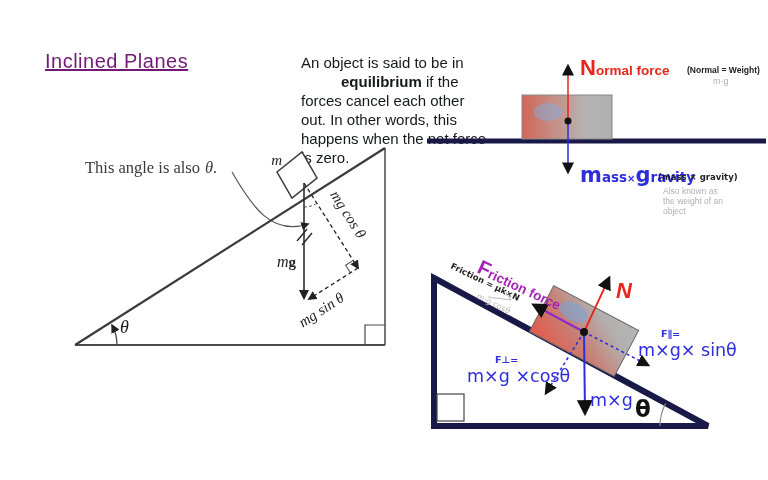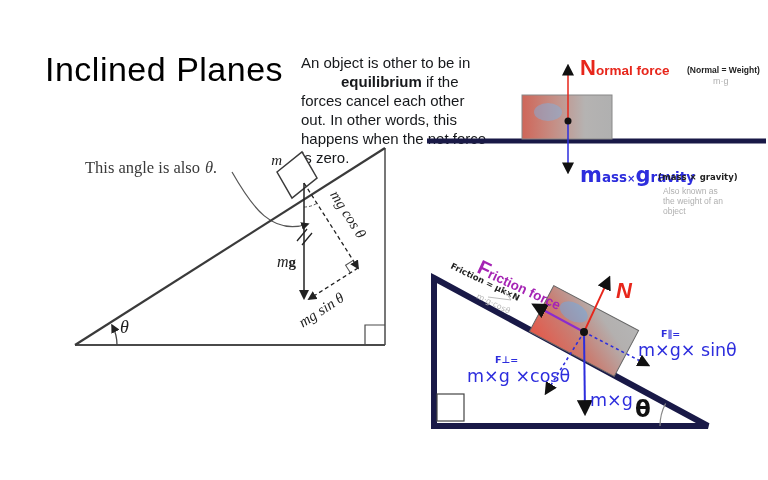--- a/index.html
+++ b/index.html
@@ -1,37 +1,37 @@
 <!DOCTYPE html>
 <html><head>
 <meta charset="utf-8">
 <style>
   html,body{margin:0;padding:0;background:#fff;}
   #stage{position:relative;width:768px;height:480px;background:#ffffff;overflow:hidden;
          font-family:"Liberation Sans","DejaVu Sans",sans-serif;}
-  #page-title{position:absolute;left:45px;top:50px;font-size:34px;color:#000000;
-              letter-spacing:.5px;}
+  #page-title{position:absolute;left:45px;top:50px;font-size:20px;color:#701a75;
+              letter-spacing:.5px;text-decoration:underline;}
   #intro{position:absolute;left:301px;top:53px;width:187px;font-size:15px;line-height:19px;
          color:#16181b;}
   #intro b{font-weight:bold;margin-left:40px;}
   svg{position:absolute;overflow:visible;}
   #svg-left{left:52px;top:122px;}
   #svg-flat{left:420px;top:40px;}
   #svg-incline{left:420px;top:225px;}
   .serif{font-family:"Liberation Serif","DejaVu Serif",serif;}
   .sans{font-family:"DejaVu Sans","Liberation Sans",sans-serif;}
 </style>
 </head>
 <body>
 
 <div id="stage">
 
   <div id="page-title">Inclined Planes</div>
 
-  <div id="intro"><span>An object is other to be in </span><b>equilibrium</b><span> if the forces cancel each other out. In other words, this happens when the net force is zero.</span></div>
+  <div id="intro"><span>An object is said to be in </span><b>equilibrium</b><span> if the forces cancel each other out. In other words, this happens when the net force is zero.</span></div>
 
   <svg id="svg-left" width="345" height="240" viewBox="0 0 345 240">
     <defs>
       <marker id="ah1" viewBox="0 0 10 10" refX="8" refY="5" markerWidth="7" markerHeight="7" orient="auto">
         <path d="M0,0 L10,5 L0,10 z" fill="#222"></path>
       </marker>
     </defs>
 
     <text class="serif" x="33" y="51" font-size="16.5" fill="#3a3a3a"><tspan>This angle is also</tspan><tspan dx="5" font-style="italic">θ.</tspan></text>
 

